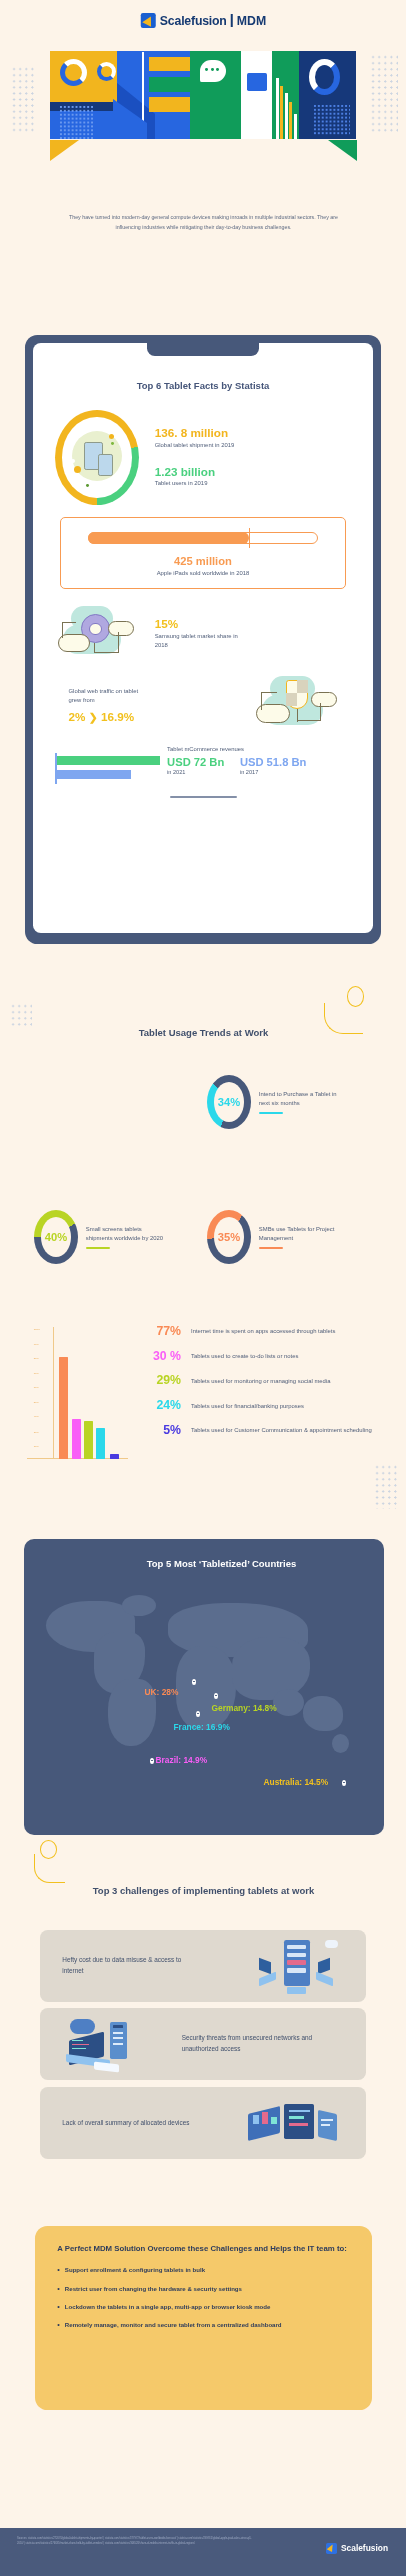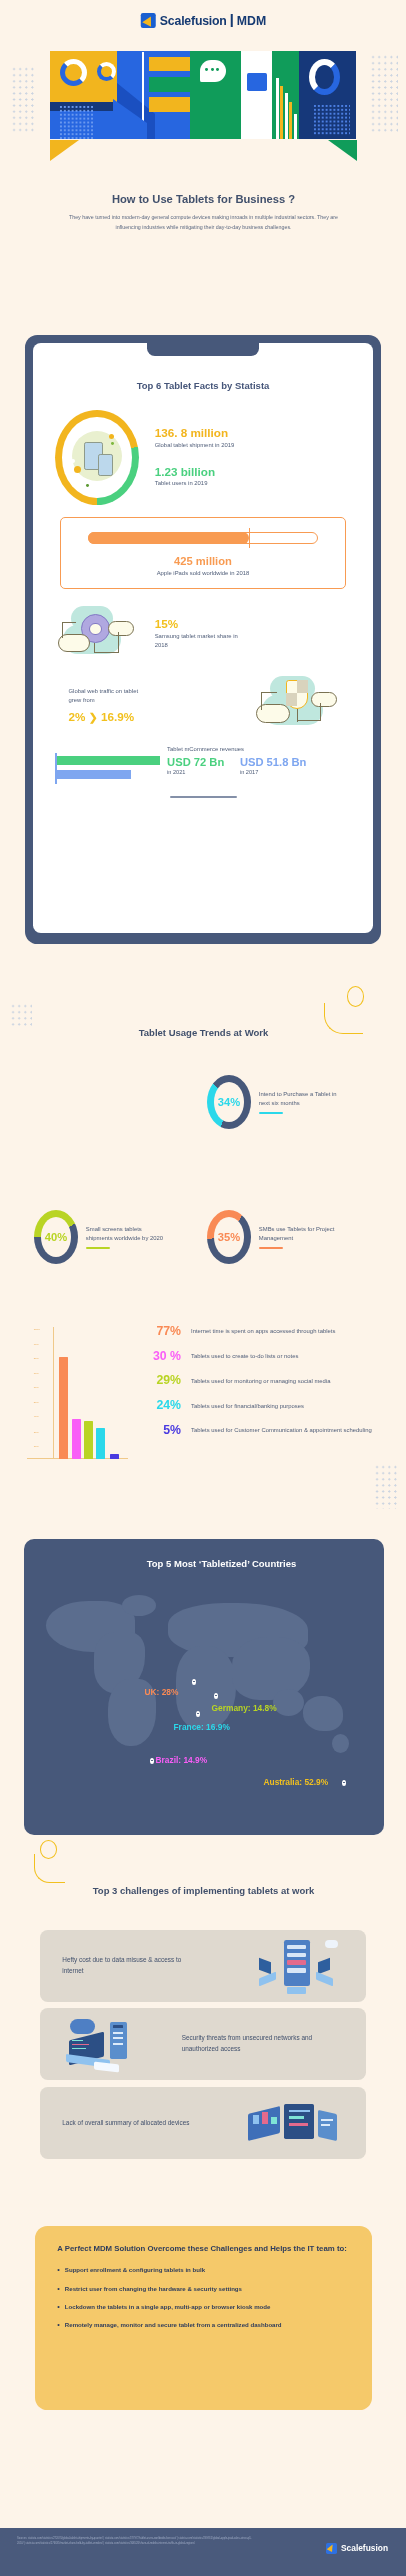--- a/index.html
+++ b/index.html
@@ -304,21 +304,20 @@
       <div class="blk" style="left:249px;top:19px;width:57px;height:88px;background:#16387a;"></div>
       <div class="blk" style="left:259px;top:27px;width:31px;height:36px;border-radius:50%;border:6.7px solid #2766e0;border-top-color:#fff;border-left-color:#fff;"></div>
       <div class="dots" style="left:263px;top:72px;width:37px;height:31px;background-image:radial-gradient(#4f83e8 0.7px,transparent 0.7px);background-size:3.9px 3.9px;"></div>
       <div class="blk" style="left:63px;top:67px;width:34px;height:40px;background:#2766e0;clip-path:polygon(0 0,100% 60%,100% 100%,0 100%);"></div>
     </div>
 
     <div class="hero-fold-l"></div>
     <div class="hero-fold-r"></div>
   </div>
 
-  <div class="title-h1">How to Use Tablets for Business ?</div>
   <div class="title-sub">They have turned into modern-day general compute devices making inroads in multiple industrial sectors. They are influencing industries while mitigating their day-to-day business challenges.</div>
 
   <div class="tablet-frame">
     <div class="tablet-screen">
       <div class="notch"></div>
       <div class="statista-h2">Top 6 Tablet Facts by Statista</div>
 
       <div class="fact-row" style="margin-top:19px;">
         <div class="donut-big">
           <div class="donut-ill"></div>
@@ -515,21 +514,21 @@
       <div class="pin" style="left:168px;top:84px;"></div>
       <div class="pin" style="left:190px;top:98px;"></div>
       <div class="pin" style="left:172px;top:116px;"></div>
       <div class="pin" style="left:126px;top:163px;"></div>
       <div class="pin" style="left:318px;top:185px;"></div>
 
       <div class="map-lbl" style="left:121px;top:92px;color:#f98a55;">UK: 28%</div>
       <div class="map-lbl" style="left:188px;top:108px;color:#b9d424;">Germany: 14.8%</div>
       <div class="map-lbl" style="left:150px;top:127px;color:#2bd8ea;">France: 16.9%</div>
       <div class="map-lbl" style="left:132px;top:160px;color:#f95ef7;">Brazil: 14.9%</div>
-      <div class="map-lbl" style="left:240px;top:182px;color:#f2c01e;">Australia: 52.9%</div>
+      <div class="map-lbl" style="left:240px;top:182px;color:#f2c01e;">Australia: 14.5%</div>
     </div>
   </div>
 
   <div class="chal-deco"></div>
   <div class="chal-h2">Top 3 challenges of implementing tablets at work</div>
 
   <div class="chal-card" style="top:1930px;justify-content:space-between;padding:0 22.3px;">
     <div class="chal-txt" style="max-width:140px;">Hefty cost due to data misuse &amp; access to internet</div>
     <div class="iso" style="width:95px;height:56px;">
       <div class="box" style="left:35px;top:2.2px;width:26px;height:46px;background:#4e7fc4;border-radius:2.2px;"></div>

